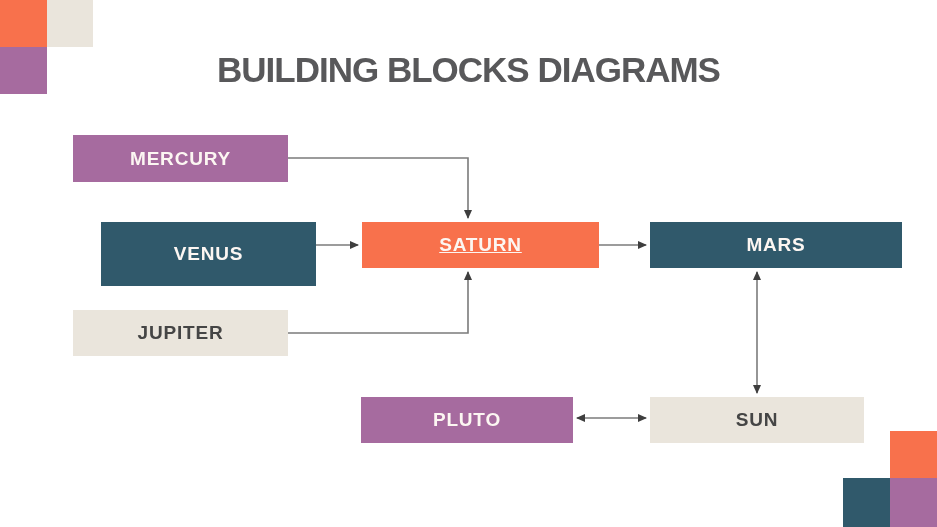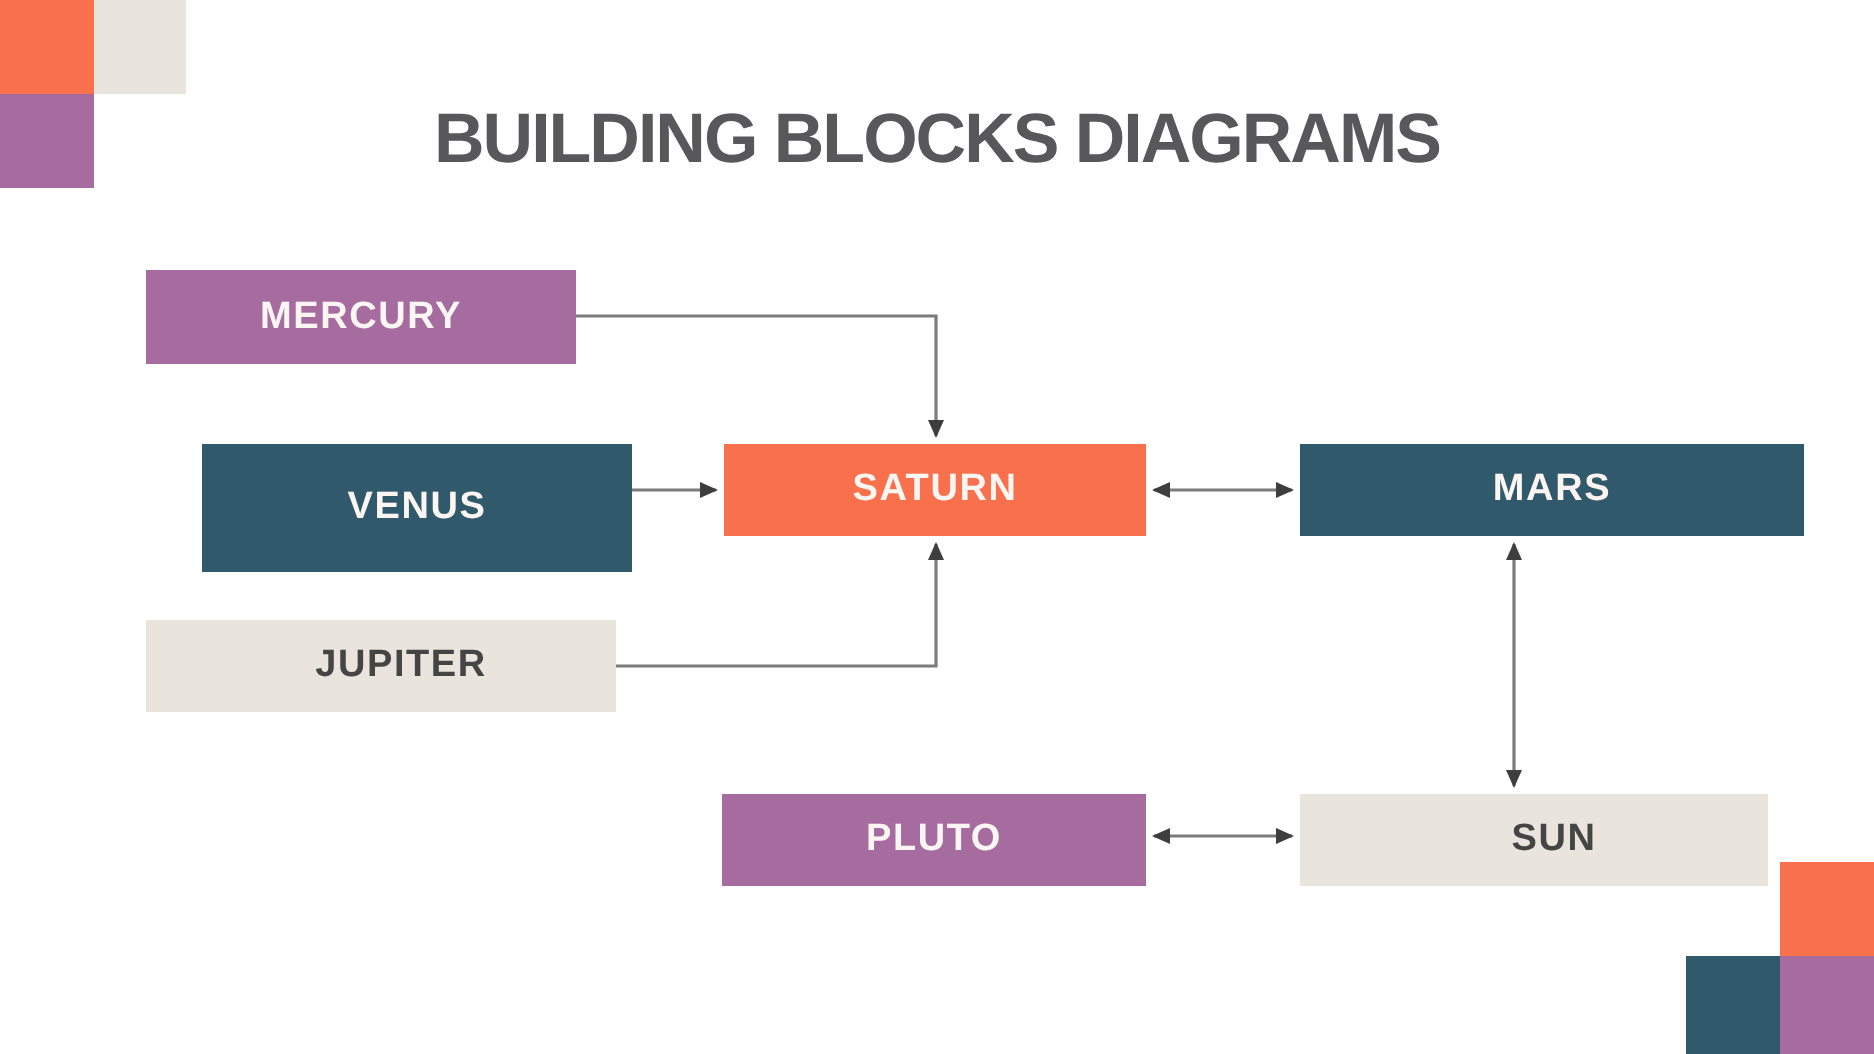--- a/index.html
+++ b/index.html
@@ -43,25 +43,25 @@
   .node {
     position: absolute;
     display: flex;
     align-items: center;
     justify-content: center;
     font-size: 19px;
     font-weight: bold;
     letter-spacing: 0.8px;
   }
   .node.light { color: var(--color-box_text_light); }
-  .node.dark  { color: var(--color-box_text_dark); padding-left: 20px; }
+  .node.dark  { color: var(--color-box_text_dark); }
   .n-mercury { left: 73px;  top: 135px; width: 215px; height: 47px; }
   .n-venus   { left: 73px;  top: 222px; width: 215px; height: 64px; margin-left: 28px; }
   .n-jupiter { left: 73px;  top: 310px; width: 215px; height: 46px; }
-  .n-saturn  { left: 362px; top: 222px; width: 211px; height: 46px; }
+  .n-saturn  { left: 362px; top: 222px; width: 237px; height: 46px; text-decoration: underline; }
   .n-mars    { left: 650px; top: 222px; width: 252px; height: 46px; }
   .n-pluto   { left: 361px; top: 397px; width: 212px; height: 46px; }
   .n-sun     { left: 650px; top: 397px; width: 214px; height: 46px; }
 
   
   .edges {
     position: absolute;
     left: 0; top: 0;
     width: 937px; height: 527px;
     pointer-events: none;

